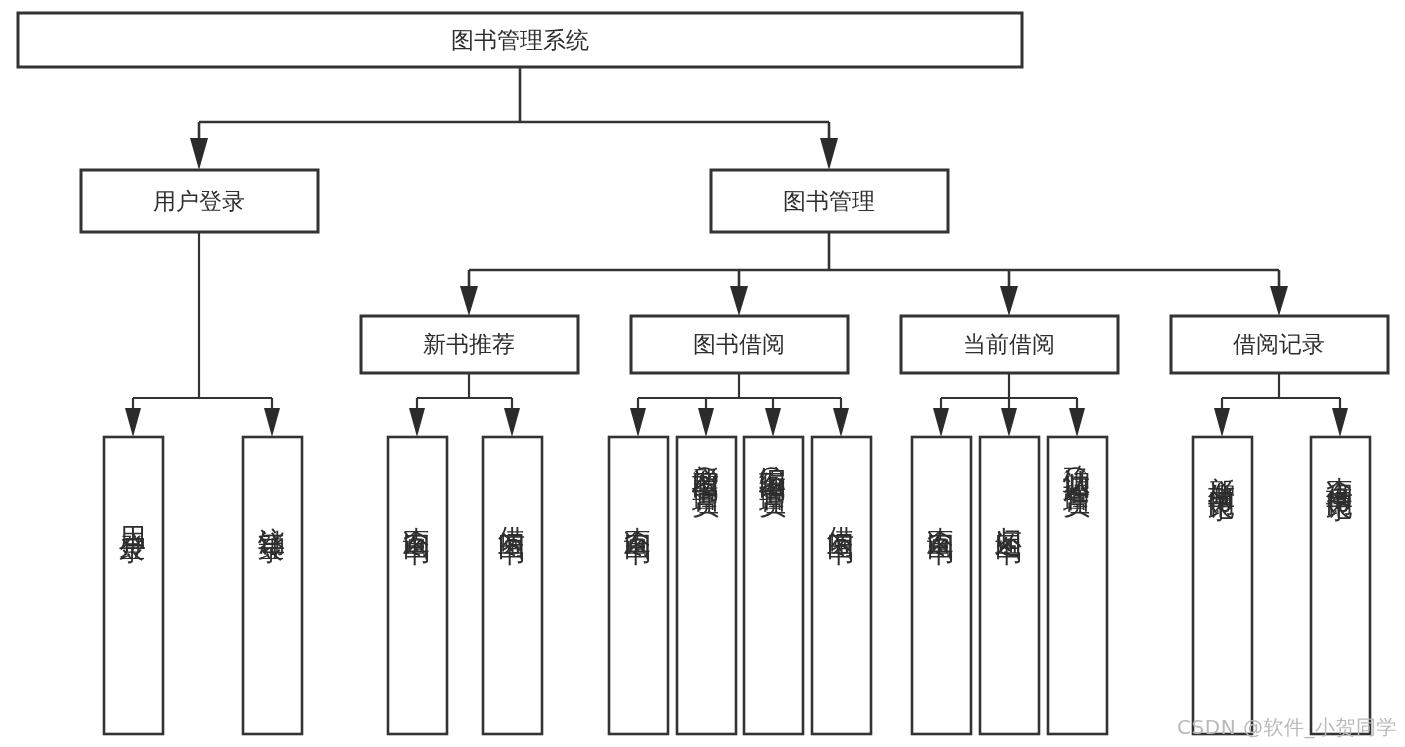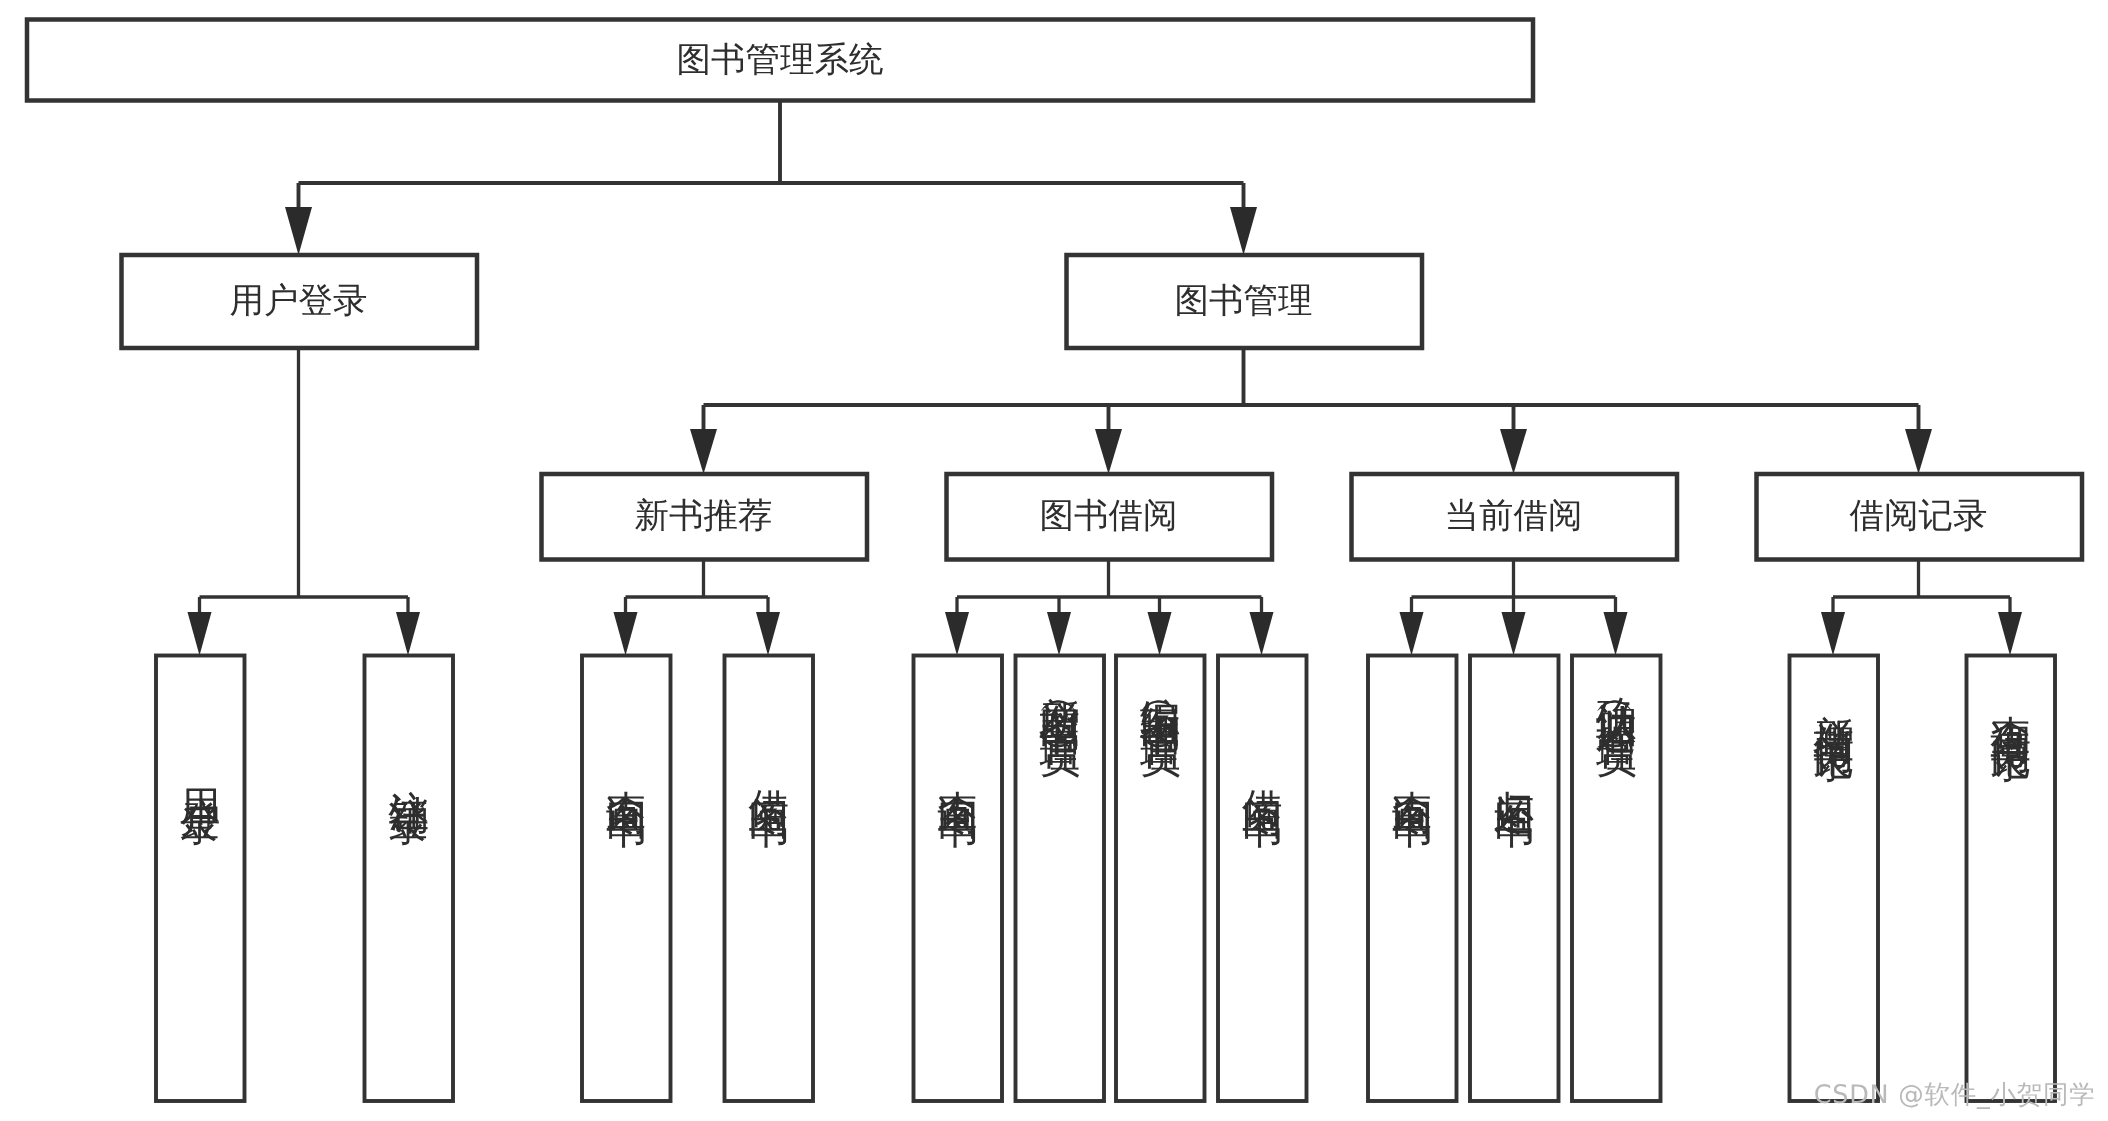--- a/index.html
+++ b/index.html
@@ -85,21 +85,21 @@
     letter-spacing: 4px;
     color: #2e2e2e;
     white-space: nowrap;
     transform: translateX(-50%);
   }
   .watermark {
     position: absolute;
     right: 8px;
     bottom: 6px;
     font-family: "DejaVu Sans", "Liberation Sans", sans-serif;
-    font-size: 17px;
+    font-size: 20px;
     color: #b9b9b9;
     letter-spacing: 0.5px;
     white-space: nowrap;
   }
 </style>
 </head>
 <body>
 
 <div id="diagram-root">
 

